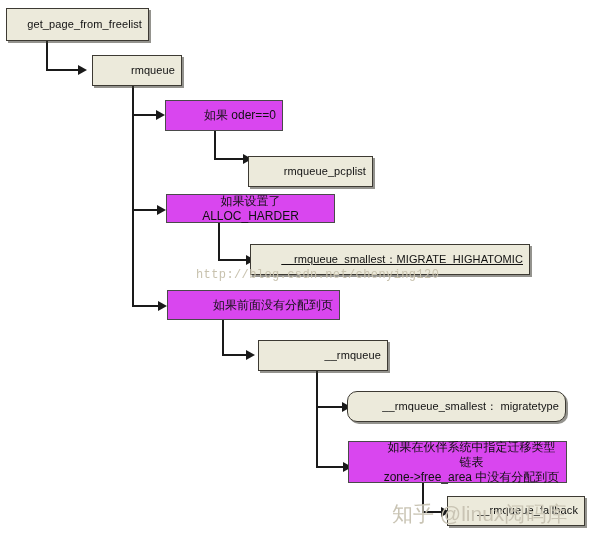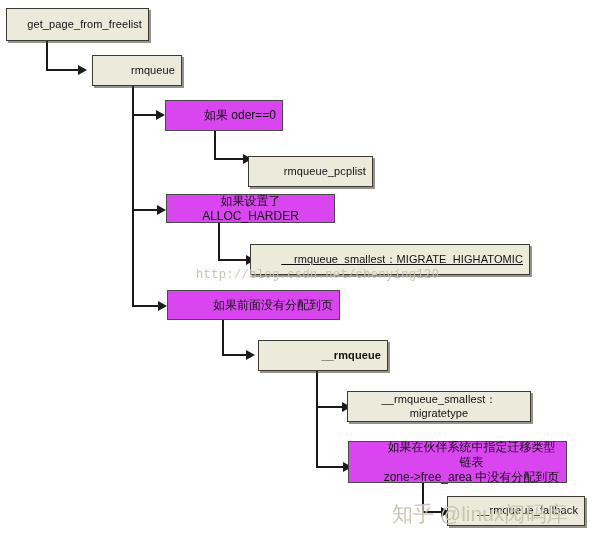--- a/index.html
+++ b/index.html
@@ -152,25 +152,25 @@
   </div>
 
   <div class="node fn" style="left:250px; top:244px; width:280px; height:31px;text-decoration:underline;">
     <span class="label">__rmqueue_smallest：MIGRATE_HIGHATOMIC</span>
   </div>
 
   <div class="node cond" style="left:167px; top:290px; width:173px; height:30px;">
     <span class="label">如果前面没有分配到页</span>
   </div>
 
-  <div class="node fn" style="left:258px; top:340px; width:130px; height:31px;font-weight:bold;">
+  <div class="node fn" style="left:258px; top:340px; width:130px; height:31px;">
     <span class="label">__rmqueue</span>
   </div>
 
-  <div class="node fn" style="left:347px; top:391px; width:184px; height:31px;">
+  <div class="node fn" style="left:347px; top:391px; width:219px; height:31px;border-radius:10px;">
     <span class="label">__rmqueue_smallest：   migratetype</span>
   </div>
 
   <div class="node cond" style="left:348px; top:441px; width:219px; height:42px;padding-left:28px;">
     <span class="label">如果在伙伴系统中指定迁移类型链表
 zone-&gt;free_area 中没有分配到页</span>
   </div>
 
   <div class="node fn" style="left:447px; top:496px; width:138px; height:30px;padding-left:16px;">
     <span class="label">__rmqueue_fallback</span>

